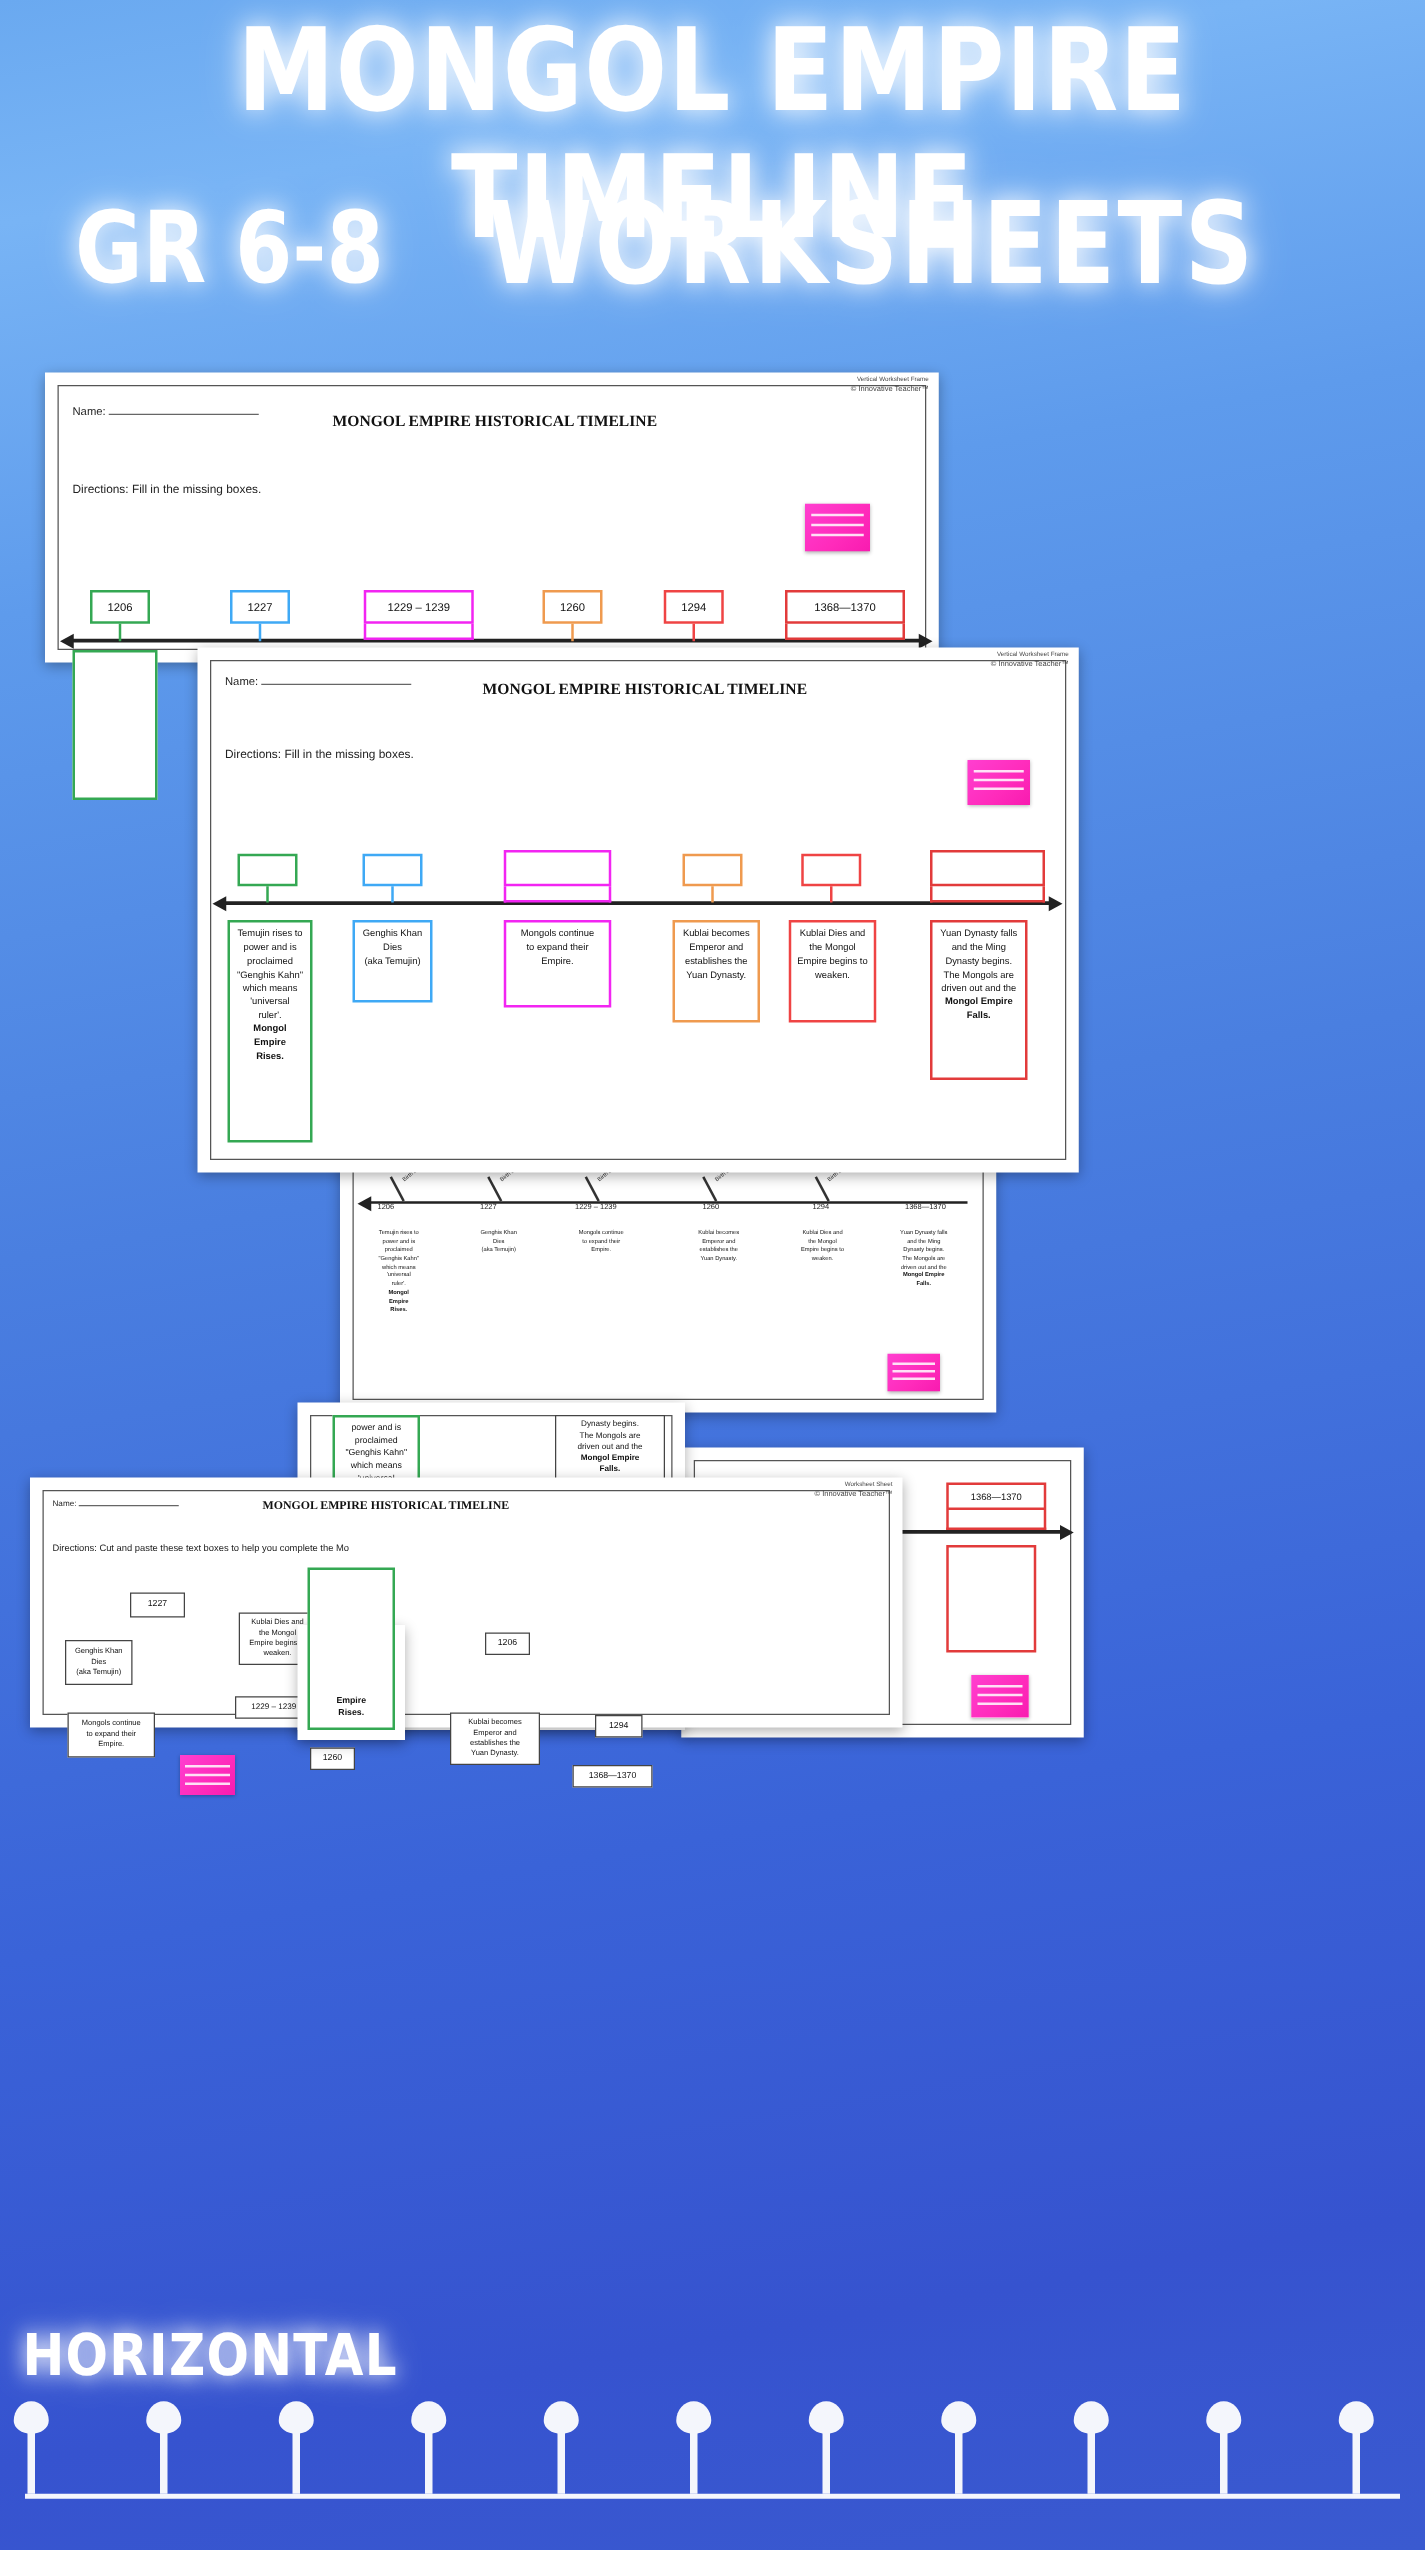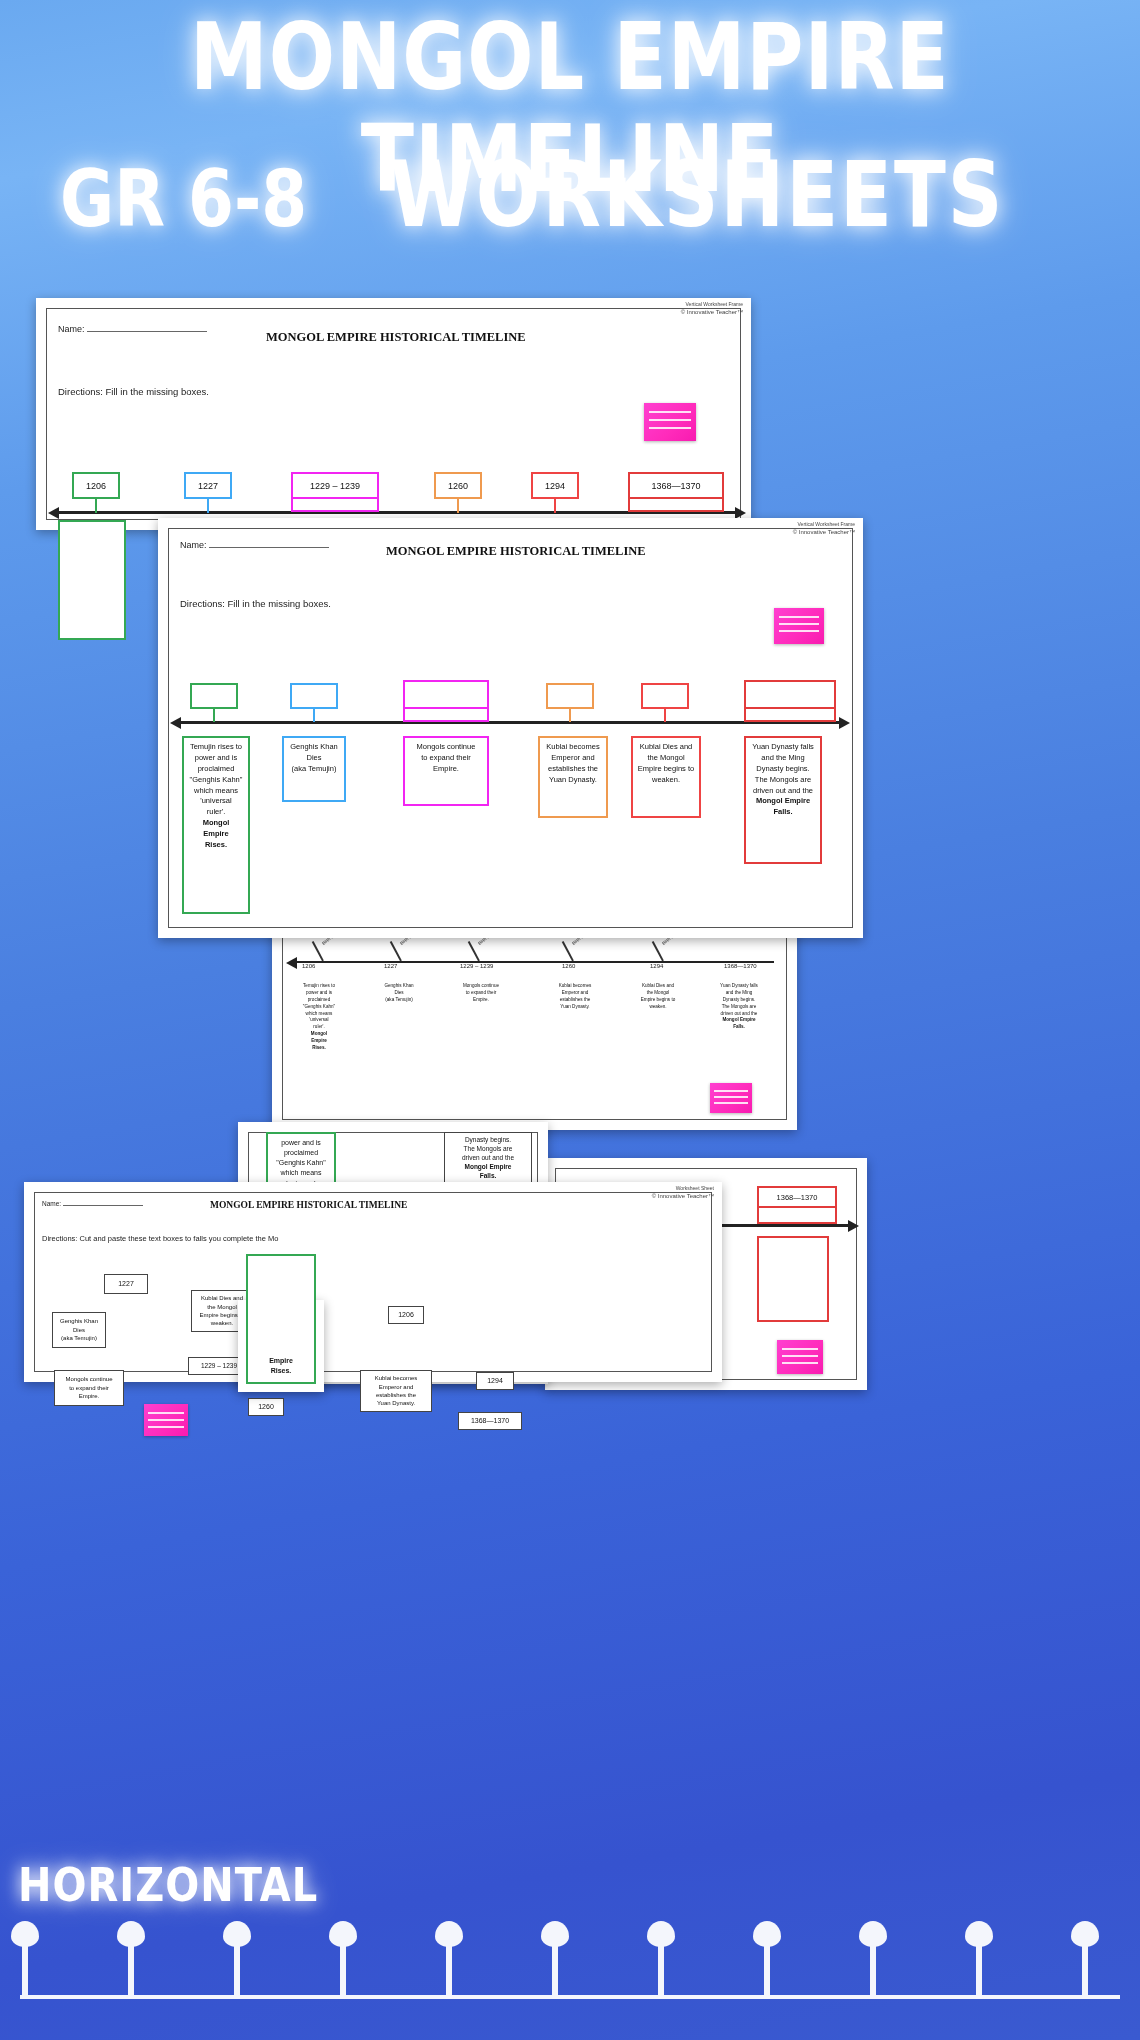--- a/index.html
+++ b/index.html
@@ -333,21 +333,21 @@
 
 <div class="sheet" id="sheet4" style="left:24px;top:1182px;width:698px;height:200px;">
   <div class="sheet-inner"></div>
   <div class="ws-topnote">Worksheet Sheet</div>
   <div class="ws-credit">© Innovative Teacher™</div>
 
   <div class="ws-name" style="left:18px;top:18px;font-size:6.5px;">
     <span>Name:</span> <u style="width:80px;"></u>
   </div>
   <div class="ws-title" style="left:186px;top:18px;font-size:9.5px;">MONGOL EMPIRE HISTORICAL TIMELINE</div>
-  <div class="ws-dir" style="left:18px;top:52px;font-size:7.5px;">Directions: Cut and paste these text boxes to falls you complete the Mo</div>
+  <div class="ws-dir" style="left:18px;top:52px;font-size:7.5px;">Directions: Cut and paste these text boxes to help you complete the Mo</div>
 
   <div class="chip" style="left:80px;top:92px;width:44px;height:20px;font-size:7px;">1227</div>
 
   <div class="chip" style="left:167px;top:108px;width:62px;height:42px;font-size:6px;flex-direction:column;justify-content:center;">
     <span>Kublai Dies and</span>
     <span>the Mongol</span>
     <span>Empire begins to</span>
     <span>weaken.</span>
   </div>
 

